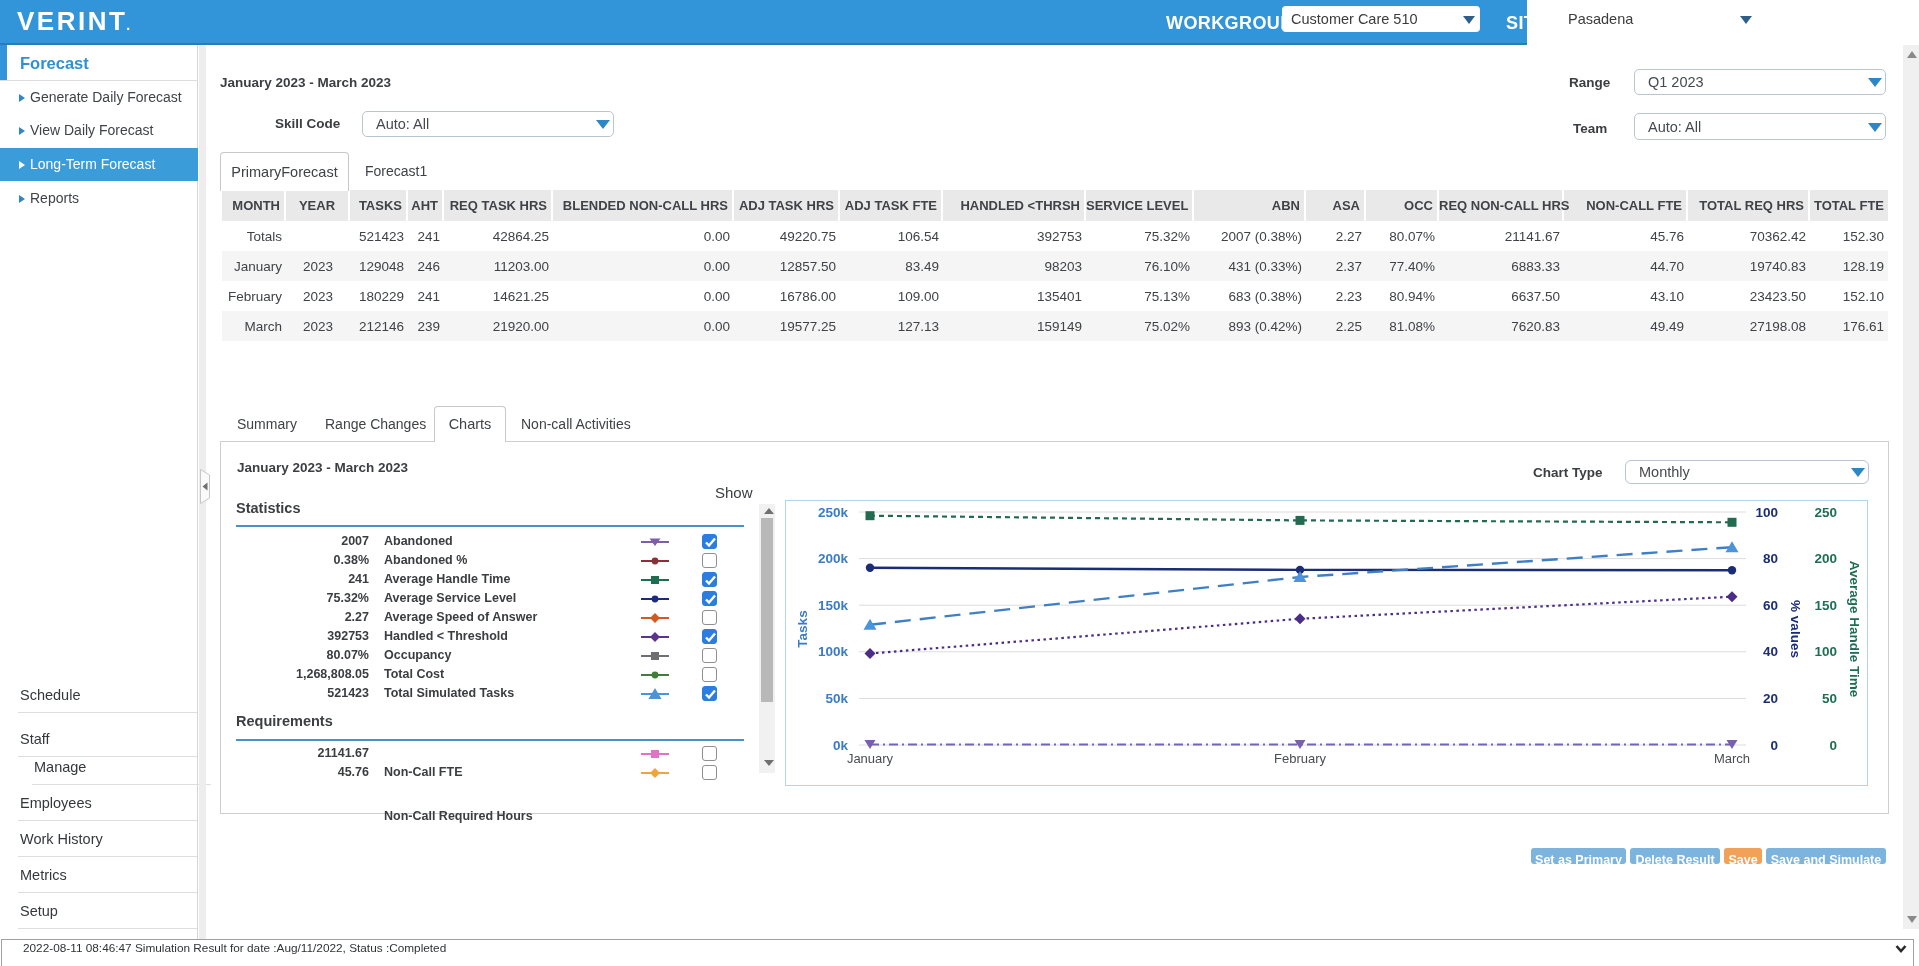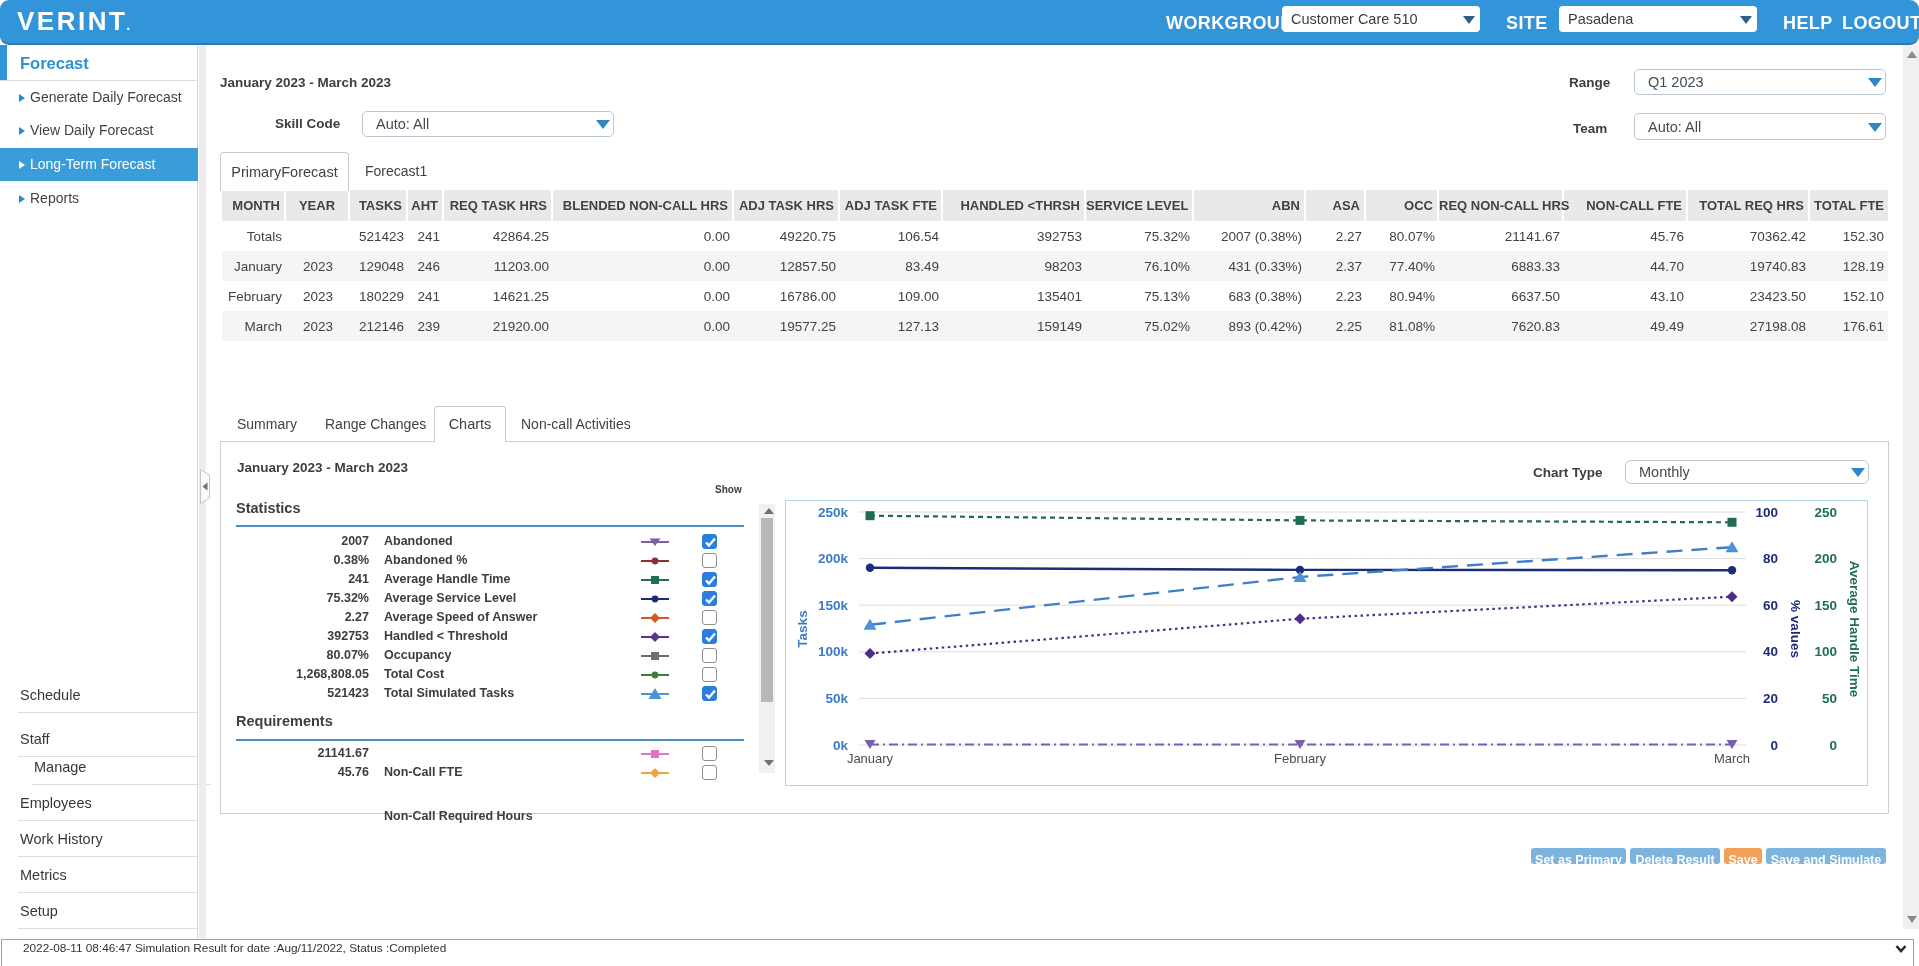--- a/index.html
+++ b/index.html
@@ -1,21 +1,21 @@
 <!DOCTYPE html>
 <html><head>
 <meta charset="utf-8">
 <style>
 * { margin:0; padding:0; box-sizing:border-box; }
 html,body { width:1919px; height:966px; overflow:hidden; background:#fff;
   font-family:"Liberation Sans", sans-serif; }
 .abs { position:absolute; }
 
-#topbar { position:absolute; left:0; top:0; width:1919px; height:45px;
-  background:#3295d9; border-bottom:2px solid #2c7cb2;border-radius:9px; }
+#topbar { position:absolute; left:0; top:0; width:1527px; height:45px;
+  background:#3295d9; border-bottom:2px solid #2c7cb2; }
 #logo { position:absolute; left:17px; top:6px; color:#fff; font-size:26px;
   font-weight:bold; letter-spacing:2.5px; }
 .toplabel { position:absolute; top:13px; color:#fff; font-size:18px;
   font-weight:bold; letter-spacing:0.4px; }
 .topselect { position:absolute; top:6px; height:26px; width:198px;
   background:#fff; border-radius:4px; font-size:14.5px; color:#3c3c3c;
   line-height:26px; padding-left:9px; }
 .topselect .arr { position:absolute; right:5px; top:10px; width:0; height:0;
   border-left:6px solid transparent; border-right:6px solid transparent;
   border-top:8px solid #2d5f8a; }
@@ -277,21 +277,21 @@
 
 <div id="panel"></div>
 <div class="h1" style="left:237px; top:460px;">January 2023 - March 2023</div>
 <div class="lbl" style="left:1533px; top:465px;">Chart Type</div>
 <div class="select" style="left:1625px; top:460px; width:244px; height:24px; border-radius:6px;">
   <span class="txt">Monthly</span>
     <span class="arr"></span>
   </div>
 
 <div class="sechead" style="left:236px; top:500px;">Statistics</div>
-<div class="statname" style="left:715px; top:484px; font-weight:bold; font-size:10px;">Show</div>
+<div class="statname" style="left:715px; top:484px; font-weight:normal; font-size:15px;">Show</div>
 <div class="bluerule" style="left:236px; top:525px; width:508px;"></div>
 <div class="statval" style="left:236px; top:534px;">2007</div>
 <div class="statname" style="left:384px; top:534px;">Abandoned</div>
 <svg class="abs" style="left:640px; top:535px;" width="30" height="14" viewBox="0 0 30 14">
     <line x1="1" y1="7" x2="29" y2="7" stroke="#7c5fa8" stroke-width="2"></line>
     <polygon points="9.5,3.5 20.5,3.5 15,11" fill="#7c5fa8"></polygon>
   </svg>
 <div class="cb on" style="left:702px; top:534px;">
     <svg width="13" height="11" viewBox="0 0 13 11">
       <path d="M2 5.5 L5 8.5 L11 1.5" fill="none" stroke="#fff" stroke-width="2.4"></path>

